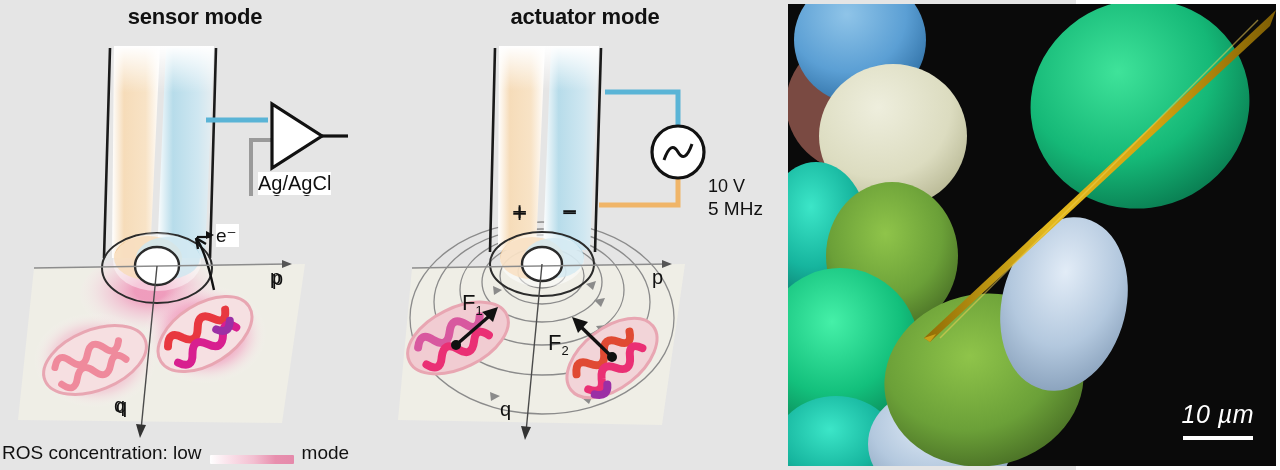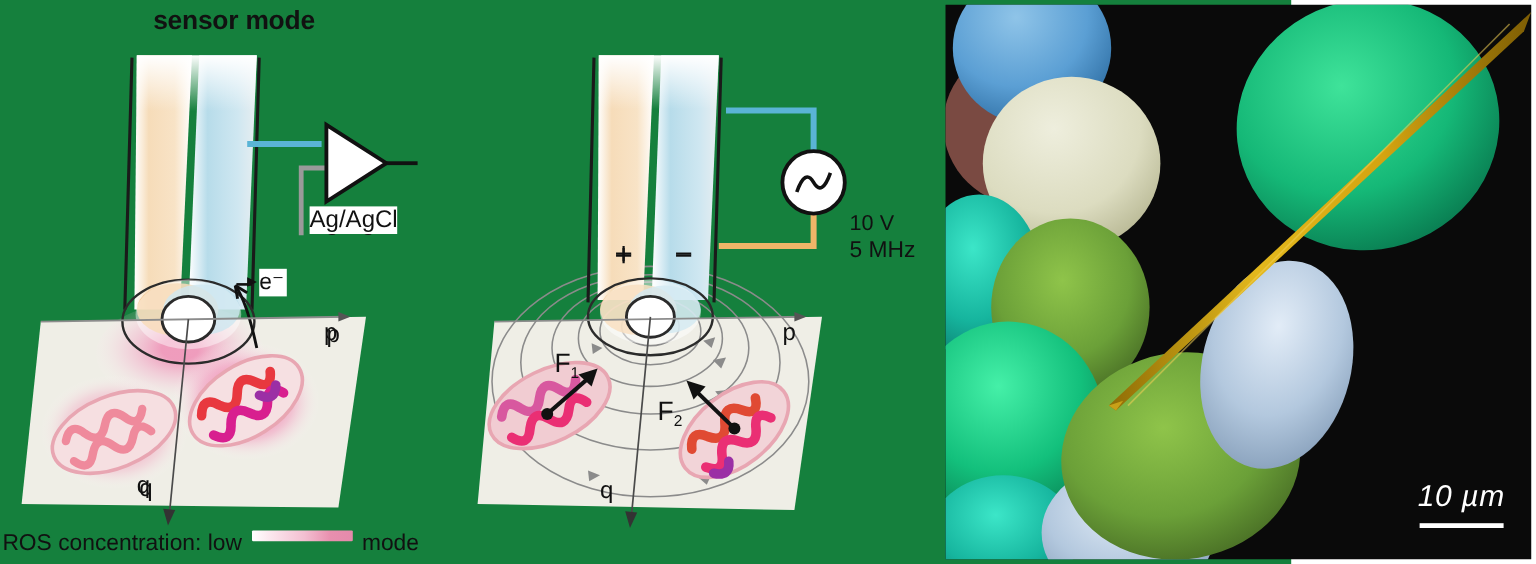--- a/index.html
+++ b/index.html
@@ -1,35 +1,35 @@
 <!DOCTYPE html>
 <html><head>
 <meta charset="utf-8">
 <style>
   html,body{margin:0;padding:0;background:#ffffff;}
   body{width:1280px;height:470px;overflow:hidden;
        font-family:"Liberation Sans","DejaVu Sans",sans-serif;}
-  #root{position:relative;width:1076px;height:470px;background:#15803d;}
+  #root{position:relative;width:1076px;height:470px;background:#e5e5e5;}
 
   .panel{position:absolute;top:0;height:470px;}
   #panel-sensor{left:0;width:390px;}
   #panel-actuator{left:390px;width:390px;}
   #panel-sem{left:788px;top:4px;width:488px;height:462px;background:#0a0a0a;}
 
   .panel-title{
     position:absolute;top:4px;width:100%;text-align:center;
     font-size:22px;font-weight:bold;color:#111;letter-spacing:-0.2px;
   }
   .caption{
     position:absolute;bottom:6px;width:100%;text-align:center;
     font-size:19px;color:#111;
   }
   #legend-wrap{
     position:absolute;left:0;bottom:6px;width:390px;
-    display:flex;align-items:flex-start;font-size:19px;color:#111;
+    display:flex;align-items:flex-end;font-size:19px;color:#111;
     white-space:nowrap;
   }
   #legend-label{margin-left:2px;}
   #legend-bar{
     width:84px;height:9px;margin:0 8px;
     background:linear-gradient(to right,#ffffff 0%,#fbe7ee 18%,#f3bfd1 52%,#e88fae 78%,#e58aab 100%);
     border-radius:1px;
   }
   svg{position:absolute;left:0;top:0;}
   .svgtext{font-family:"Liberation Sans","DejaVu Sans",sans-serif;}
@@ -163,20 +163,21 @@
     <div style="position:absolute;left:114px;top:394px;font-size:20px;color:#111;">q</div>
 
     <div id="legend-wrap">
       <span id="legend-label">ROS concentration: low</span>
       <span id="legend-bar"></span>
       <span>mode</span>
     </div>
   </div>
 
   <div class="panel" id="panel-actuator">
+    <div class="panel-title">actuator mode</div>
 
     <svg width="390" height="470" viewBox="0 0 390 470">
       <defs>
         <linearGradient id="a-orange" x1="0" y1="0" x2="1" y2="0">
           <stop offset="0%" stop-color="#ffffff"></stop>
           <stop offset="25%" stop-color="#f6dcb9"></stop>
           <stop offset="70%" stop-color="#f8e3c6"></stop>
           <stop offset="100%" stop-color="#ffffff"></stop>
         </linearGradient>
         <linearGradient id="a-blue" x1="0" y1="0" x2="1" y2="0">

